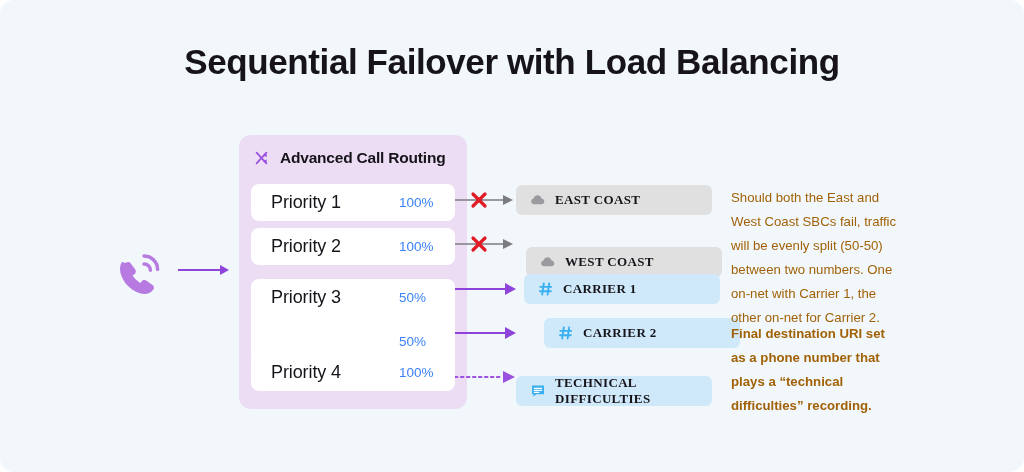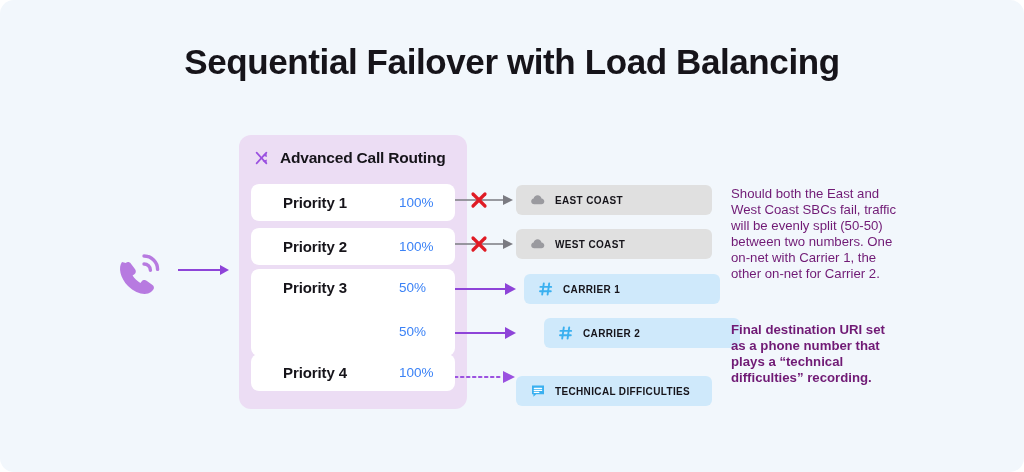--- a/index.html
+++ b/index.html
@@ -91,38 +91,37 @@
     position: absolute;
     left: 0;
     width: 204px;
     height: 28px;
     display: flex;
     align-items: center;
   }
   .prio-name {
     position: absolute;
     left: 20px;
-    font-size: 15px;
-    font-weight: bold;
+    font-size: 18px;
+    font-weight: normal;
     color: #16141a;
     letter-spacing: -0.1px;
-    margin-left: 12px;
   }
   .prio-pct {
     position: absolute;
     left: 148px;
     width: 46px;
     text-align: left;
     font-size: 13.5px;
     color: #3b82f6;
   }
 
   #card-p1 { top: 49px;  height: 37px; }
   #card-p2 { top: 93px;  height: 37px; }
-  #card-p3 { top: 134px; height: 87px; }
+  #card-p3 { top: 144px; height: 87px; }
   #card-p4 { top: 219px; height: 37px; }
 
   
   .connector {
     position: absolute;
     height: 22px;
   }
   #conn-1 { left: 455px; top: 189px; width: 62px; }
   #conn-2 { left: 455px; top: 233px; width: 62px; }
   #conn-3 { left: 455px; top: 278px; width: 62px; }
@@ -136,42 +135,43 @@
     width: 196px;
     height: 30px;
     border-radius: 6px;
     display: flex;
     align-items: center;
     padding-left: 14px;
     box-sizing: border-box;
     gap: 9px;
   }
   .dest-box .dest-label {
-    font-size: 10px;
+    font-size: 13px;
     font-weight: bold;
     letter-spacing: 0.35px;
     color: #16141a;
+    font-family: Liberation Serif, serif;
   }
   .dest-gray { background: #e0e0e0; }
   .dest-blue { background: #cfe9fb; }
   #dest-east    { top: 185px; }
-  #dest-west    { top: 229px; }
+  #dest-west    { top: 247px; margin-left: 10px; }
   #dest-car1    { top: 274px; margin-left: 8px; }
   #dest-car2    { top: 318px; margin-left: 28px; }
   #dest-tech    { top: 376px; }
   .dest-icon { width: 16px; height: 16px; display:block; flex:0 0 auto; }
 
   
   .note {
     position: absolute;
     left: 731px;
     width: 170px;
     font-size: 13.2px;
-    line-height: 16px;
-    color: #701a75;
+    line-height: 24px;
+    color: #a16207;
   }
   #note-1 { top: 186px; }
   #note-2 { top: 322px; font-weight: bold; }
 </style>
 </head>
 <body>
 
 <div id="canvas">
 
   <div id="page-title">Sequential Failover with Load Balancing</div>

